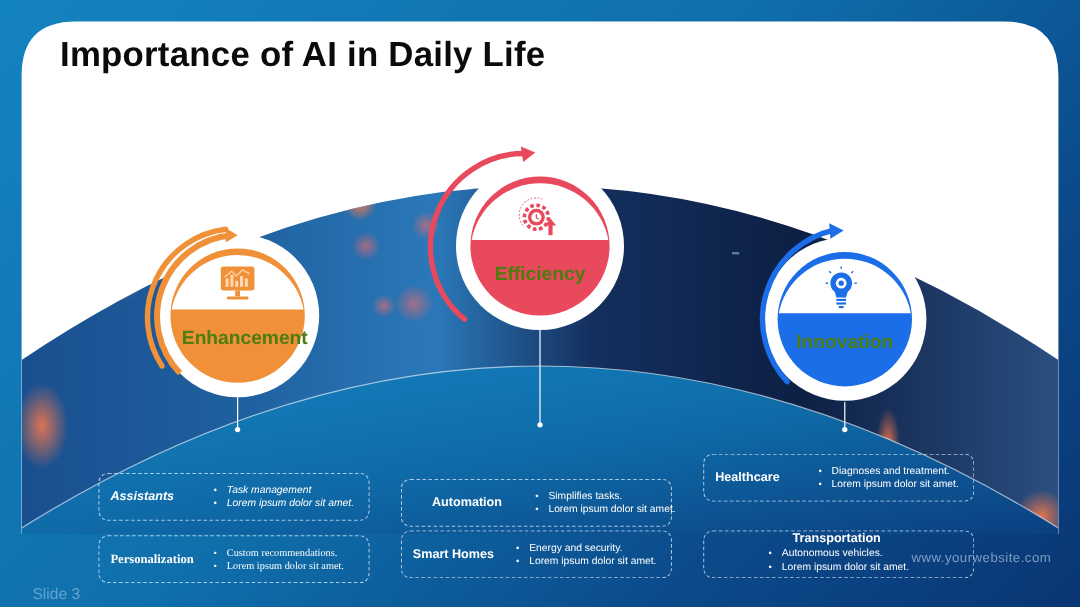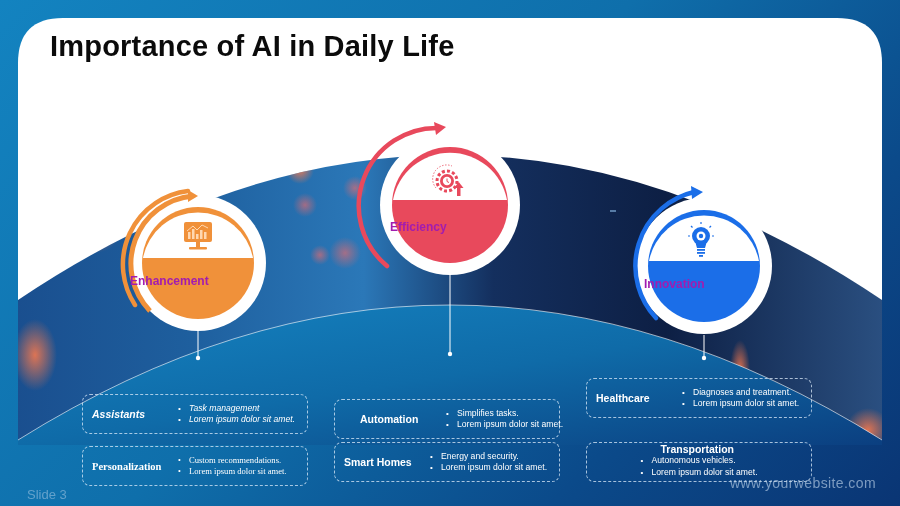--- a/index.html
+++ b/index.html
@@ -10,43 +10,43 @@
     background: linear-gradient(135deg, #1383c0 0%, #0f6fab 45%, #0b4a8a 75%, #0a3574 100%);
   }
   .stage { position: absolute; left: 0; top: 0; width: 900px; height: 480px; }
   .bg-svg { position: absolute; left: 0; top: 0; width: 900px; height: 506px; }
   .title {
     position: absolute; left: 50px; top: 30px;
     font-size: 29px; font-weight: bold; color: #0b0b0b;
     letter-spacing: 0.2px;
   }
   .circle-label {
-    position: absolute; color: #a21caf; font-weight: bold; font-size: 12px;
-    text-align: left; width: 120px;
+    position: absolute; color: #4d7c0f; font-weight: bold; font-size: 16px;
+    text-align: center; width: 120px;
   }
   .card {
     position: absolute; height: 40px;
     border: 1.2px dashed rgba(220,235,250,0.75);
     border-radius: 8px;
     display: flex; align-items: center;
   }
   .card-title {
     color: #fff; font-weight: bold; font-size: 10.5px;
     padding-left: 9px; width: 95px; flex: none;
   }
   .card-bullets { list-style: none; color: #fff; font-size: 8.6px; line-height: 11.5px; }
   .card-bullets li { position: relative; padding-left: 11px; white-space: nowrap; }
   .card-bullets li::before {
     content: "\2022"; position: absolute; left: 0; top: 0; font-size: 8px;
   }
   .footer-left {
     position: absolute; left: 27px; top: 487px; font-size: 13px; color: rgba(200,220,240,0.45); text-align: center;
   }
   .footer-right {
-    position: absolute; right: 24px; top: 475px; font-size: 14px; color: rgba(200,220,240,0.6);
+    position: absolute; right: 24px; top: 459px; font-size: 11px; color: rgba(200,220,240,0.6);
     letter-spacing: 0.4px;
   }
 </style>
 </head>
 <body>
 
 <div class="stage">
   <svg class="bg-svg" viewBox="0 0 900 506">
     <defs>
       <linearGradient id="photoGrad" x1="0" y1="0" x2="1" y2="0">
@@ -178,21 +178,21 @@
           <line x1="712" y1="236" x2="714" y2="236"></line>
           <line x1="691" y1="226" x2="692.5" y2="227.5"></line>
           <line x1="711" y1="226" x2="709.5" y2="227.5"></line>
         </g>
       </g>
     </g>
   </svg>
 
   <div class="title">Importance of AI in Daily Life</div>
 
-  <div class="circle-label" style="left:130px; top:274px;">Enhancement</div>
+  <div class="circle-label" style="left:144px; top:274px;">Enhancement</div>
   <div class="circle-label" style="left:390px; top:220px;">Efficiency</div>
   <div class="circle-label" style="left:644px; top:277px;">Innovation</div>
 
   <div class="card" style="left:82px; top:394px; width:226px;font-style:italic;">
     <div class="card-title">Assistants</div>
     <ul class="card-bullets">
       <li>Task management</li>
       <li>Lorem ipsum dolor sit amet.</li>
     </ul>
   </div>

